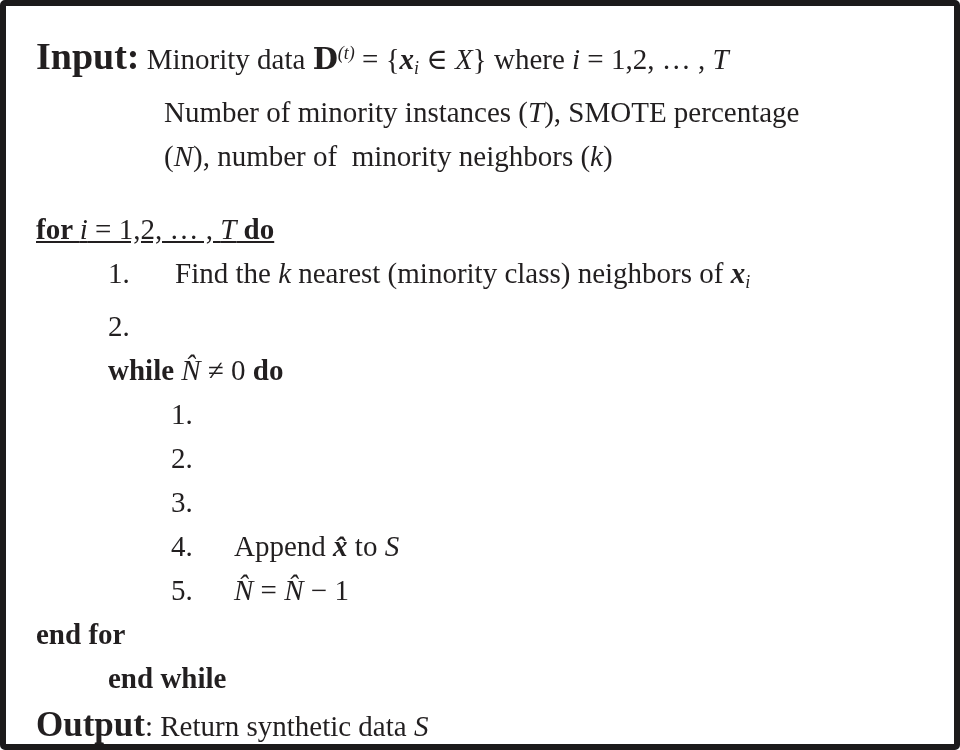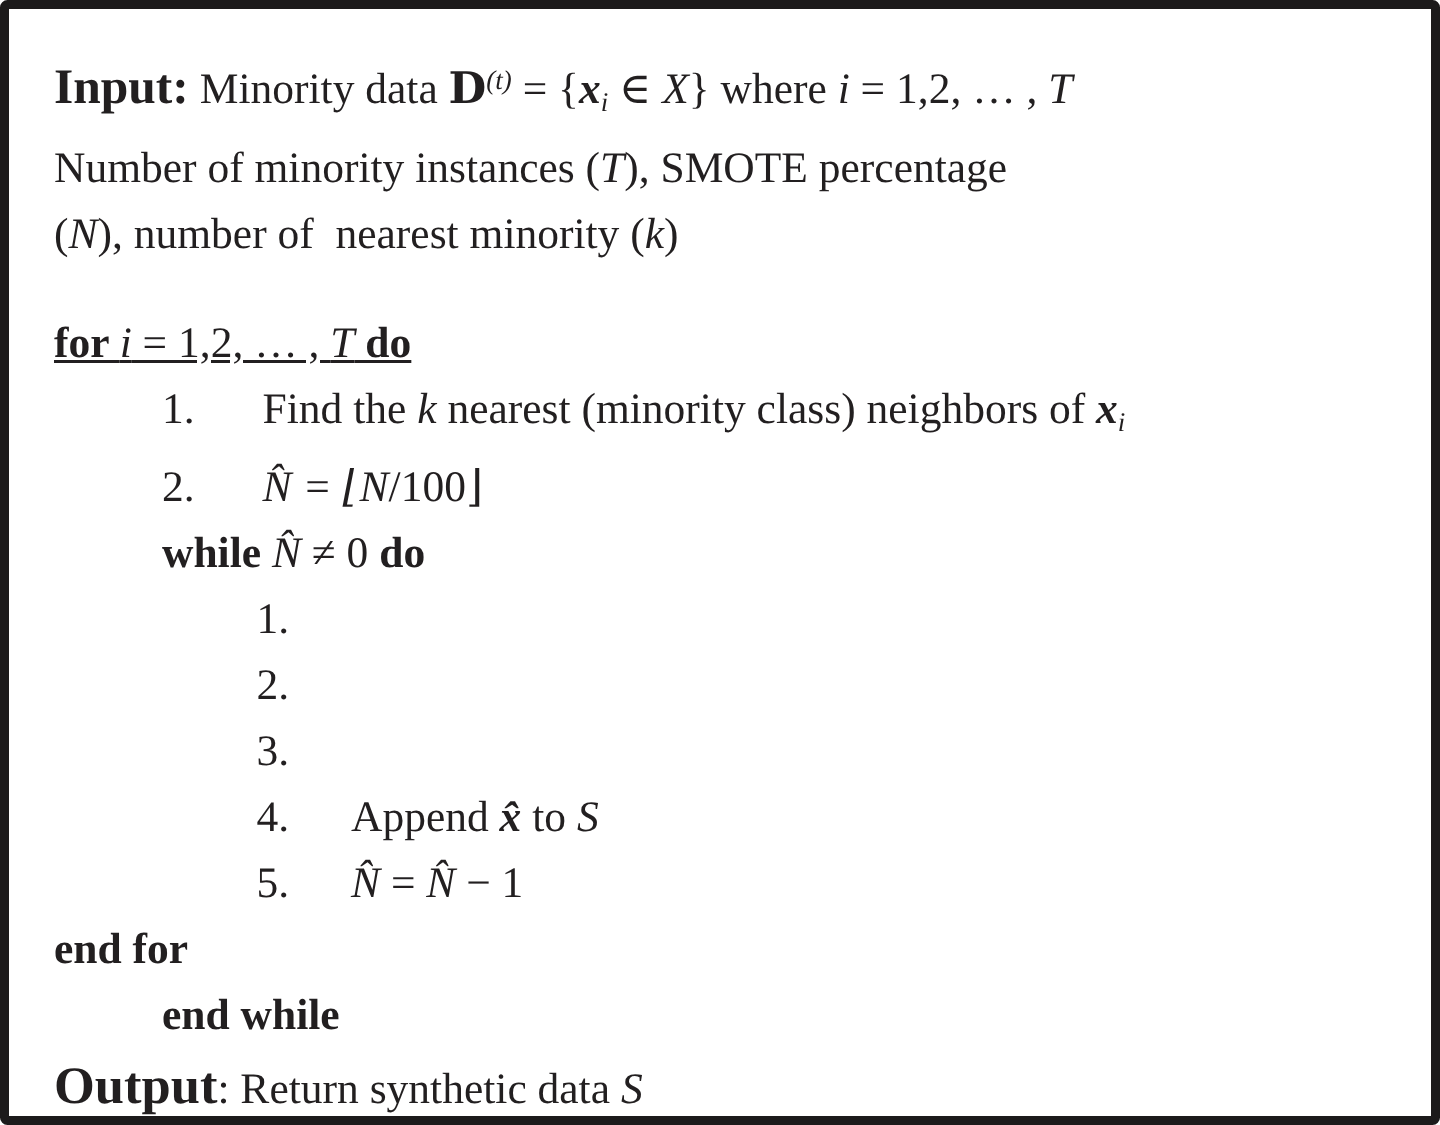--- a/index.html
+++ b/index.html
@@ -15,54 +15,54 @@
     border: 6px solid #1c1a1b;
     border-radius: 5px;
     padding: 25px 14px 0 30px;
     font-family: "Liberation Serif", "DejaVu Serif", "DejaVu Sans", serif;
     font-size: 29px;
     color: #221f20;
     overflow: hidden;
   }
   .line { line-height: 44px; white-space: pre; }
   .row  { display: flex; align-items: baseline; }
-  .body { white-space: pre; }
-  .cont { }           
+  .body { white-space: pre; font-family: Liberation Serif, serif; }
+  .cont { margin-left: 128px; }           
   .lvl1 { margin-left: 72px; }            
   .lvl2 { margin-left: 135px; }           
   .num1 { width: 67px; flex: none; font-style: normal; }
   .num2 { width: 63px; flex: none; font-style: normal; }
   .gap-top { margin-top: 29px; text-decoration: underline; }
   .out-gap { margin-top: 3px; }
   .b  { font-weight: bold; }
   .i  { font-style: italic; }
   .bi { font-weight: bold; font-style: italic; }
   .frak { font-weight: bold; font-family: "DejaVu Serif", serif; }
   .scr  { font-style: italic; }
-  .kwlabel { font-weight: bold; font-size: 33px; text-align: center; }
+  .kwlabel { font-weight: bold; font-size: 38px; text-align: center; }
   .kwlabel-out { font-weight: bold; font-size: 35px; }
   .sub { font-size: 0.62em; font-style: italic; vertical-align: -0.28em; }
   .sup { font-size: 0.62em; font-style: italic; vertical-align: 0.55em; }
 </style>
 </head>
 <body>
 
 <div class="box">
 
   <div class="line"><span class="kwlabel">Input:</span><span> Minority data </span><span class="frak">D</span><span class="sup">(t)</span><span> = {</span><span class="bi">x</span><span class="sub">i</span><span> ∈ </span><span class="i">X</span><span>} where </span><span class="i">i</span><span> = 1,2, … , </span><span class="i">T</span></div>
 
   <div class="line cont"><span>Number of minority instances (</span><span class="i">T</span><span>), SMOTE percentage</span></div>
 
-  <div class="line cont"><span>(</span><span class="i">N</span><span>), number of  nearest minority (</span><span class="i">k</span><span>)</span></div>
+  <div class="line cont"><span>(</span><span class="i">N</span><span>), number of  minority neighbors (</span><span class="i">k</span><span>)</span></div>
 
   <div class="line gap-top"><span class="b">for </span><span class="i">i</span><span> = 1,2, … , </span><span class="i">T</span><span class="b"> do</span></div>
 
   <div class="line row lvl1"><span class="num1">1.</span><span class="body"><span>Find the </span><span class="i">k</span><span> nearest (minority class) neighbors of </span><span class="bi">x</span><span class="sub">i</span></span></div>
 
-  <div class="line row lvl1"><span class="num1">2.</span><span class="body"><span class="i">N̂</span><span class="i"> = ⌊N</span><span>/100⌋</span></span></div>
+  <div class="line row lvl1"><span class="num1">2.</span></div>
 
   <div class="line lvl1"><span class="b">while </span><span class="i">N̂</span><span> ≠ 0 </span><span class="b">do</span></div>
 
   <div class="line row lvl2"><span class="num2">1.</span></div>
 
   <div class="line row lvl2"><span class="num2">2.</span></div>
 
   <div class="line row lvl2"><span class="num2">3.</span></div>
 
   <div class="line row lvl2"><span class="num2">4.</span><span class="body"><span>Append </span><span class="bi">x̂</span><span> to </span><span class="scr">S</span></span></div>

